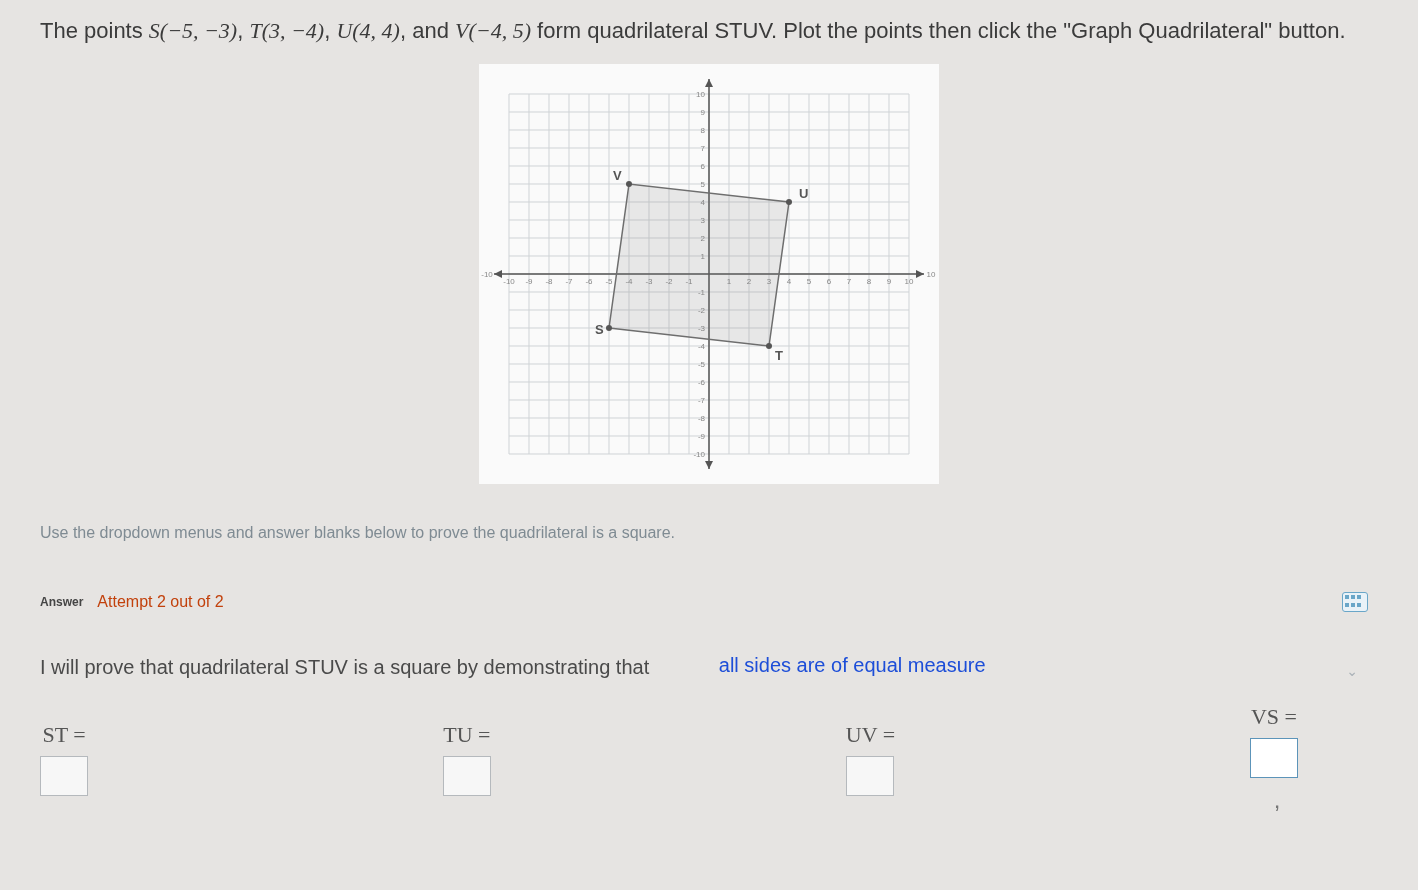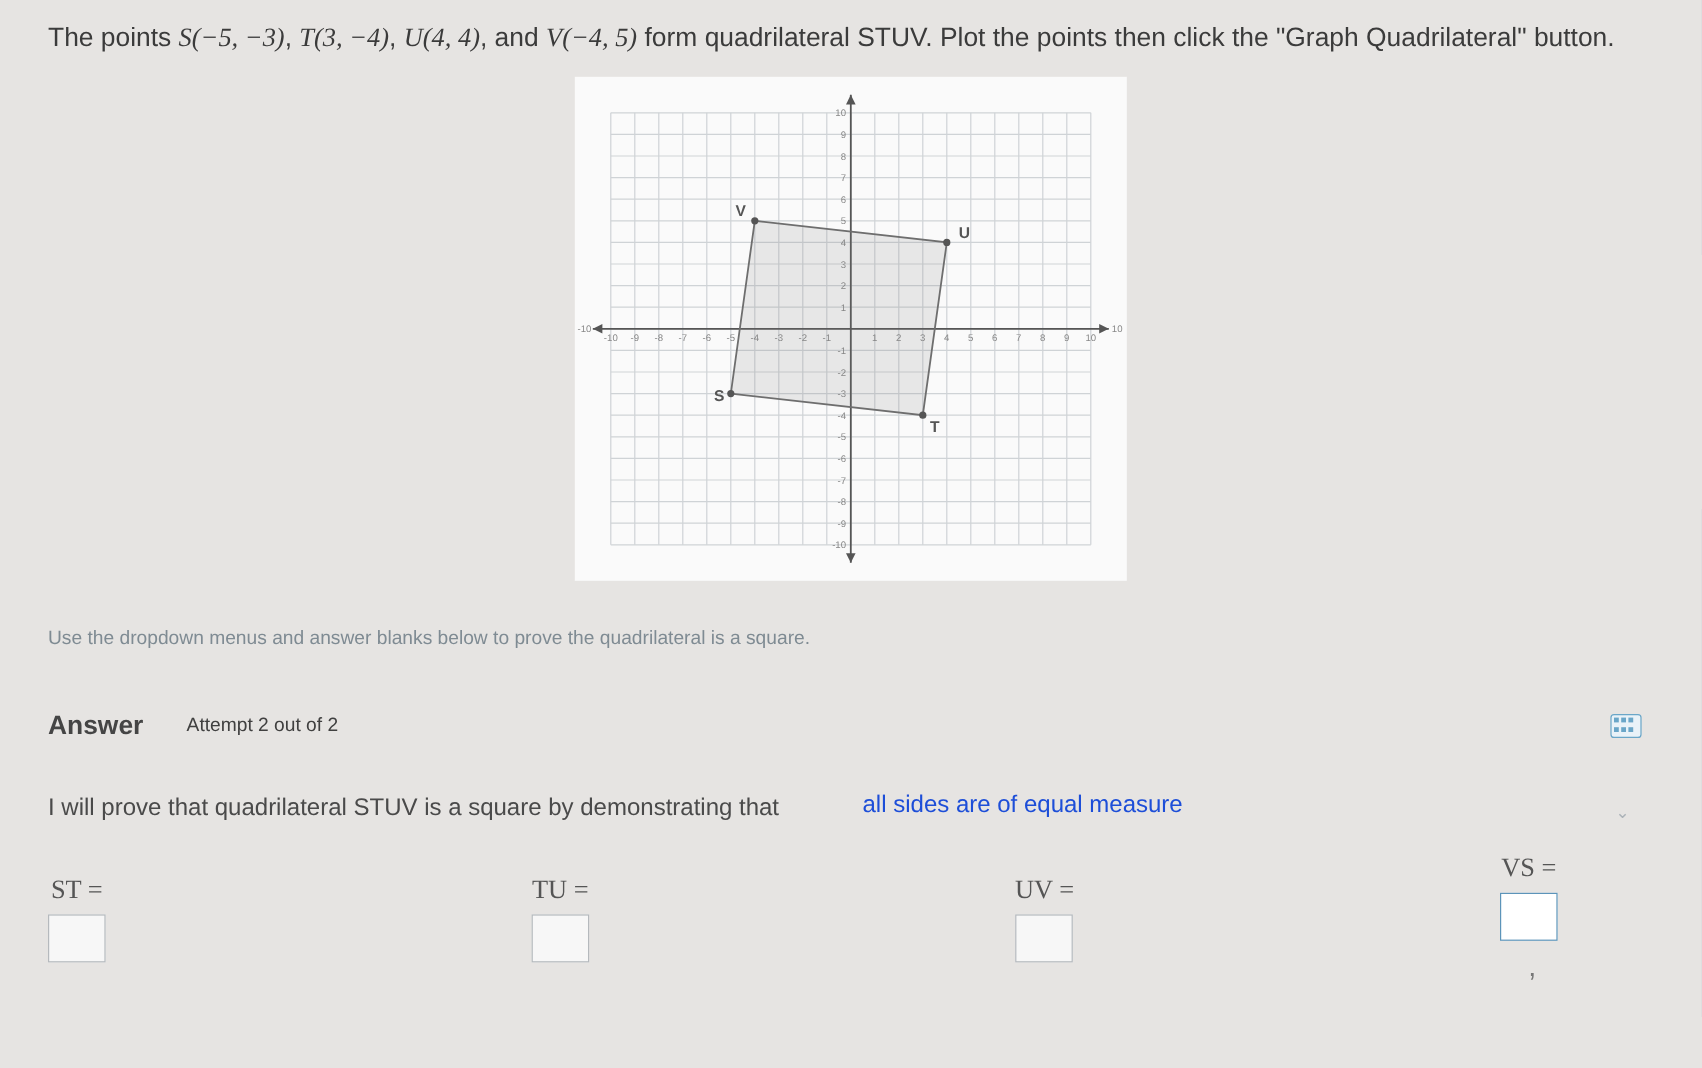--- a/index.html
+++ b/index.html
@@ -49,22 +49,22 @@
     color: #7f8b93;
     font-size: 16px;
     margin-bottom: 50px;
   }
   .answer-row {
     display: flex;
     align-items: center;
     gap: 14px;
     margin-bottom: 40px;
   }
-  .answer-label { font-weight: 700; font-size: 22px; color: #454545; }
-  .attempt { color: #404040; font-size: 16px; margin-left: 22px; }
+  .answer-label { font-weight: 700; font-size: 12px; color: #454545; }
+  .attempt { color: #c2410c; font-size: 16px; }
   .keypad-icon {
     margin-left: auto;
     margin-right: 10px;
     width: 26px;
     height: 20px;
     border: 1px solid #6aa6c8;
     border-radius: 3px;
     background: #e9f2f8;
     display: flex;
     flex-wrap: wrap;

